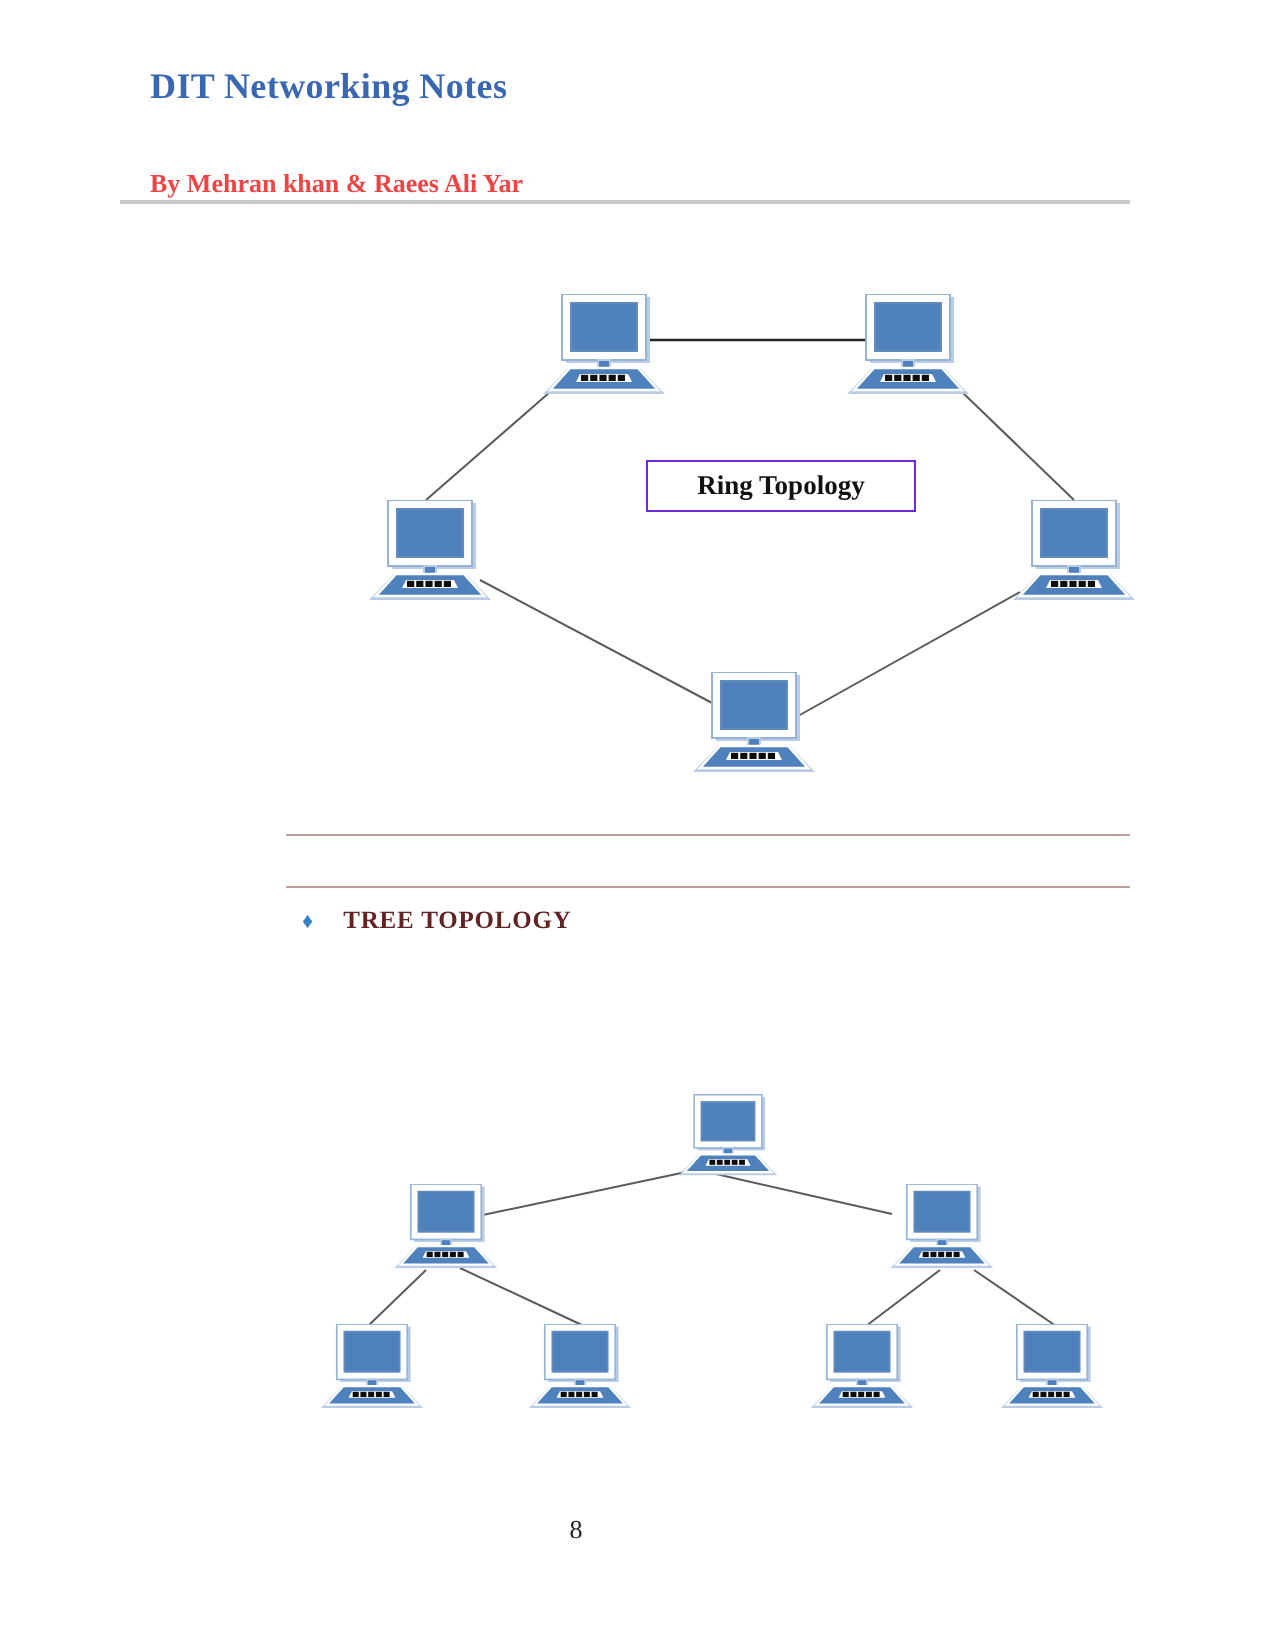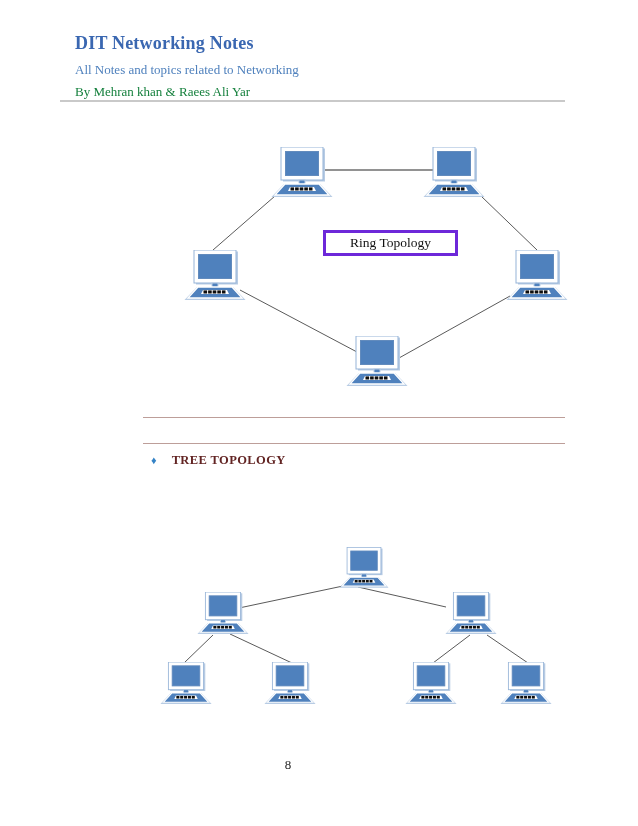--- a/index.html
+++ b/index.html
@@ -23,43 +23,43 @@
   .doc-subtitle {
     position: absolute;
     left: 75px; top: 62px;
     font-size: 13px;
     color: #4F81BD;
   }
   .doc-byline {
     position: absolute;
     left: 75px; top: 84px;
     font-size: 13px;
-    font-weight: normal;
-    color: #15803d;
+    font-weight: bold;
+    color: #ef4444;
   }
   .header-rule {
     position: absolute;
     left: 60px; top: 100px;
     width: 505px; height: 2px;
     background: #C9C9C9;
   }
   .diagram { position: absolute; }
   .ring-diagram { left: 150px; top: 130px; width: 440px; height: 280px; }
   .tree-diagram { left: 140px; top: 540px; width: 430px; height: 175px; }
   .diagram-svg { width: 100%; height: 100%; display: block; }
   .connector { stroke: #5A5A5A; stroke-width: 1; }
   .connector-dark { stroke: #262626; stroke-width: 1.2; }
   .ring-label {
     position: absolute;
     left: 173px; top: 100px;
     width: 135px; height: 26px;
-    border: 3px solid #6d28d9;
+    border: 1px solid #6d28d9;
     background: #ffffff;
     display: flex; align-items: center; justify-content: center;
-    font-size: 13.5px; font-weight: normal; color: #111111;
+    font-size: 13.5px; font-weight: bold; color: #111111;
   }
   .section-rule {
     position: absolute;
     left: 143px;
     width: 422px; height: 1px;
     background: #BD9E99;
   }
   .rule-top { top: 417px; }
   .rule-bottom { top: 443px; }
   .section-heading {
@@ -122,21 +122,20 @@
     <rect x="24.1" y="40.4" width="3.6" height="3.1" fill="#0d0d0d"></rect>
     <rect x="28.7" y="40.4" width="3.6" height="3.1" fill="#0d0d0d"></rect>
     <rect x="33.3" y="40.4" width="3.6" height="3.1" fill="#0d0d0d"></rect>
     <rect x="37.9" y="40.4" width="3.6" height="3.1" fill="#0d0d0d"></rect>
   </symbol>
 </svg>
 
 <div class="page">
 
   <div class="doc-title">DIT Networking Notes</div>
-  <div class="doc-subtitle">All Notes and topics related to Networking</div>
   <div class="doc-byline">By Mehran khan &amp; Raees Ali Yar</div>
   <div class="header-rule"></div>
 
   <div class="diagram ring-diagram">
     <svg class="diagram-svg" viewBox="0 0 440 280">
       <line class="connector-dark" x1="172" y1="40" x2="284" y2="40"></line>
       <line class="connector" x1="125" y1="66" x2="63" y2="120"></line>
       <line class="connector" x1="331" y1="66" x2="387" y2="120"></line>
       <line class="connector" x1="90" y1="160" x2="207" y2="222"></line>
       <line class="connector" x1="249" y1="228" x2="360" y2="166"></line>

